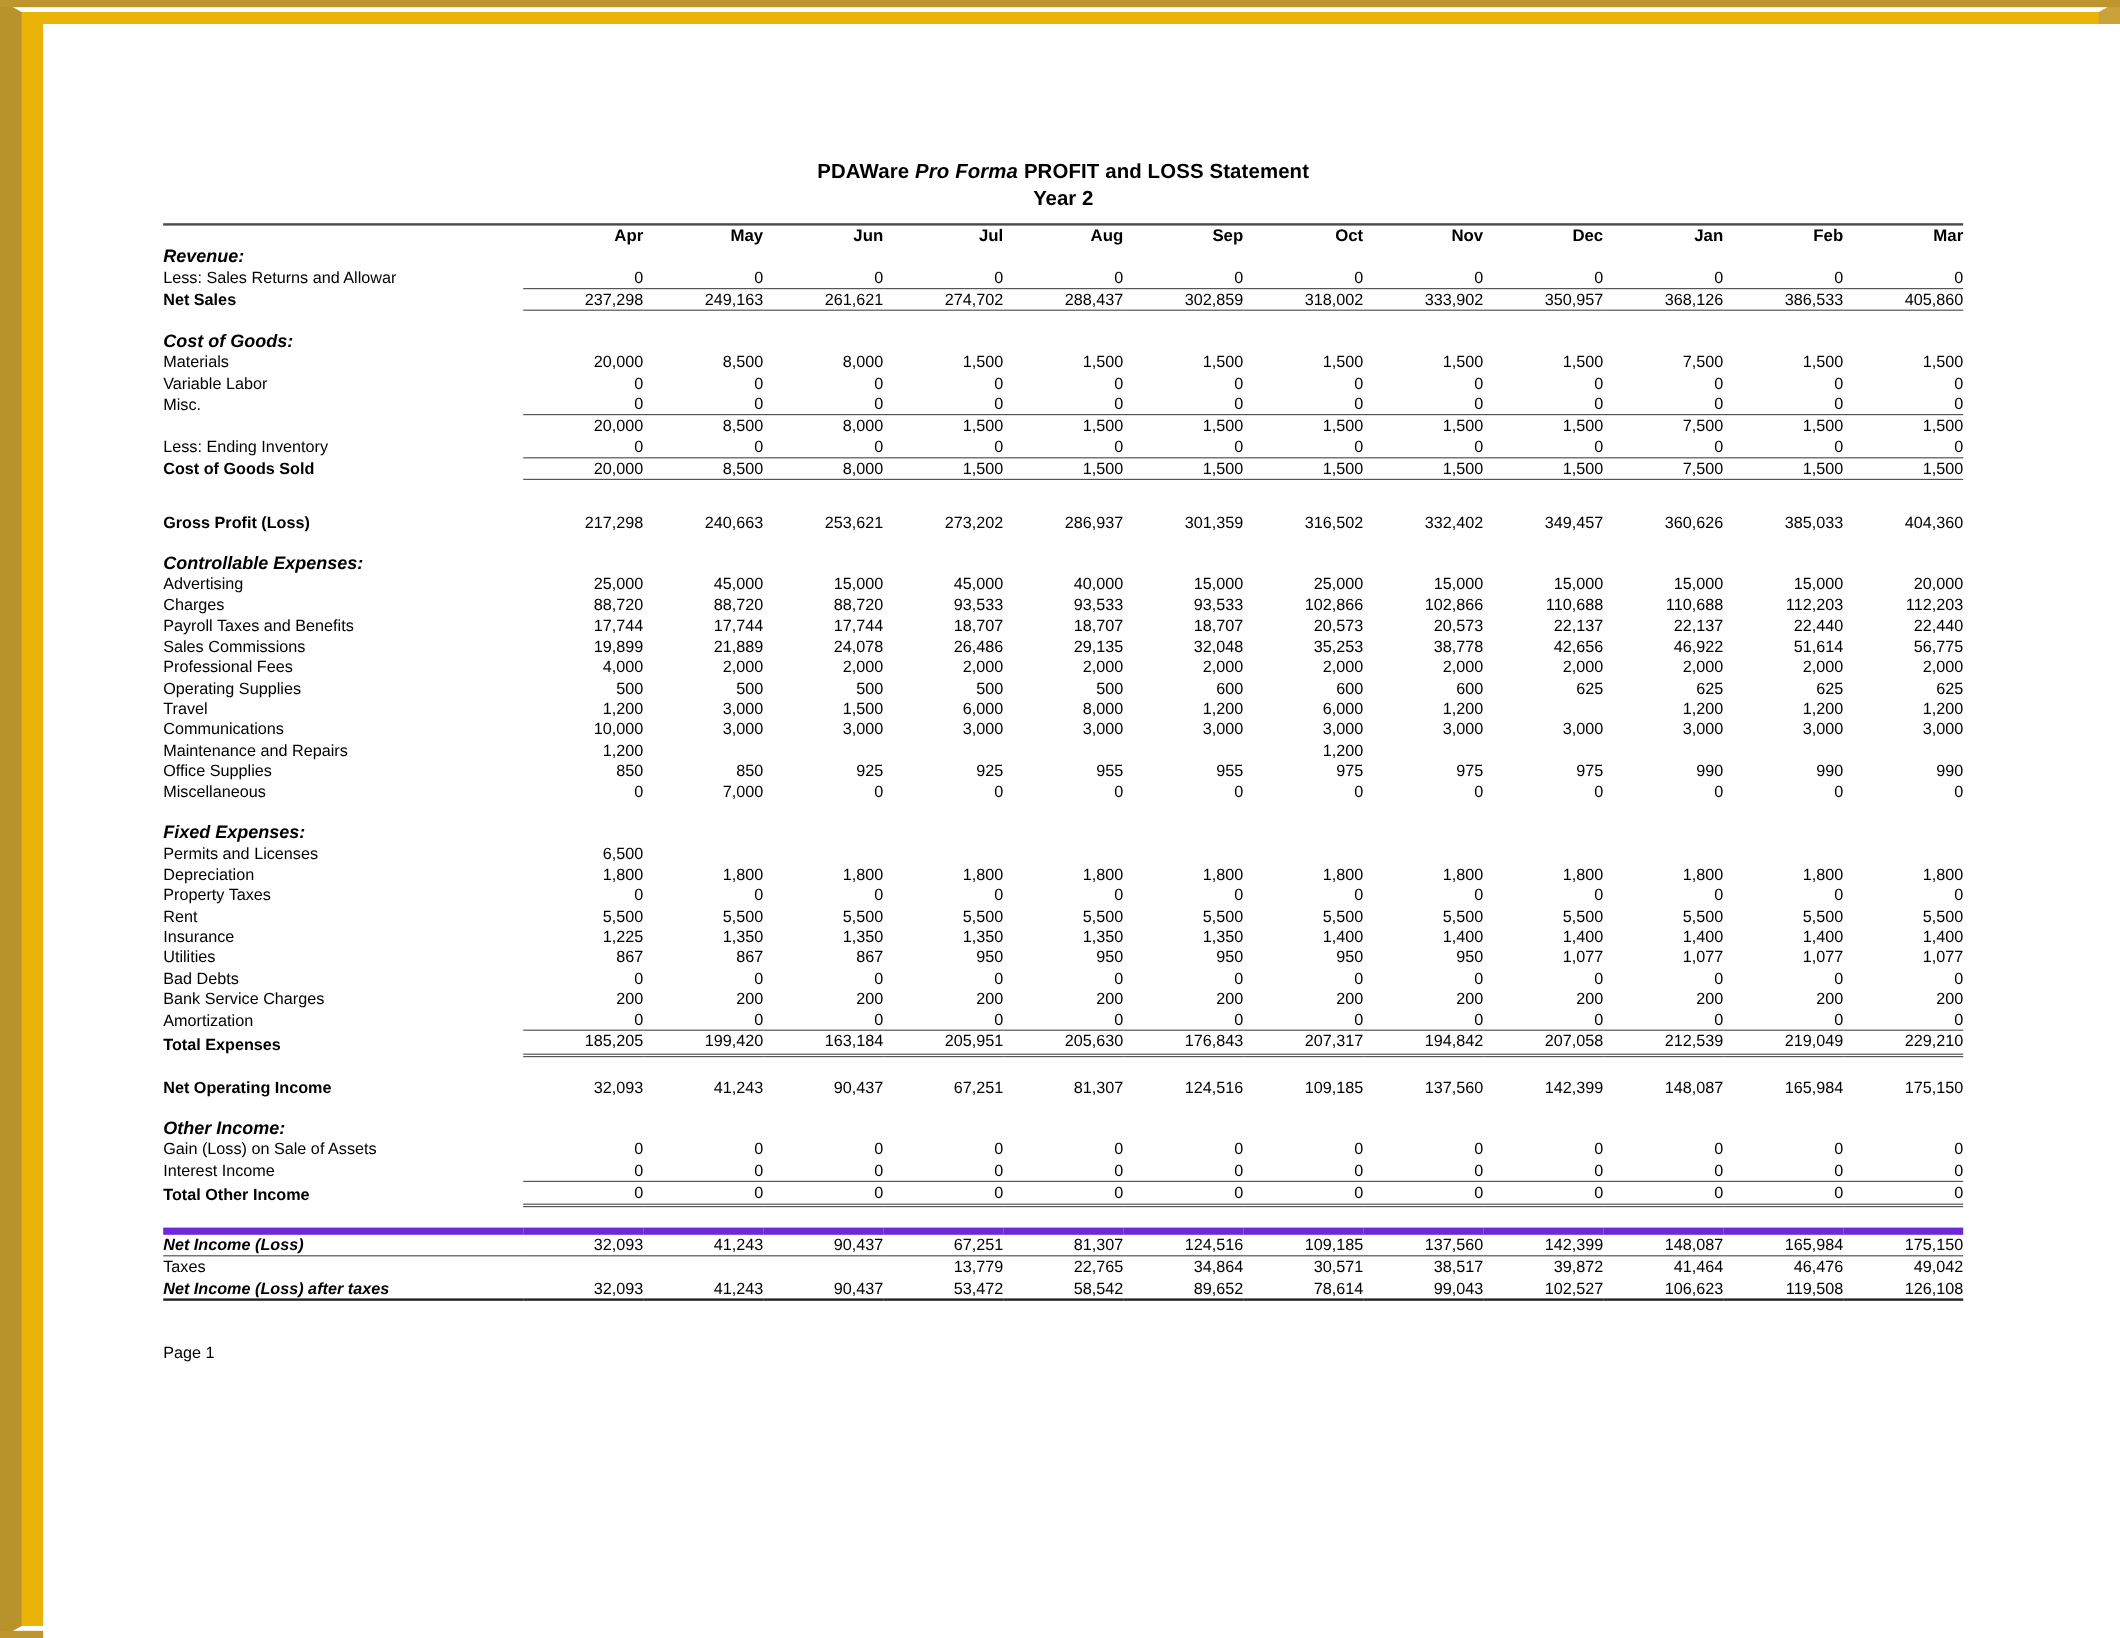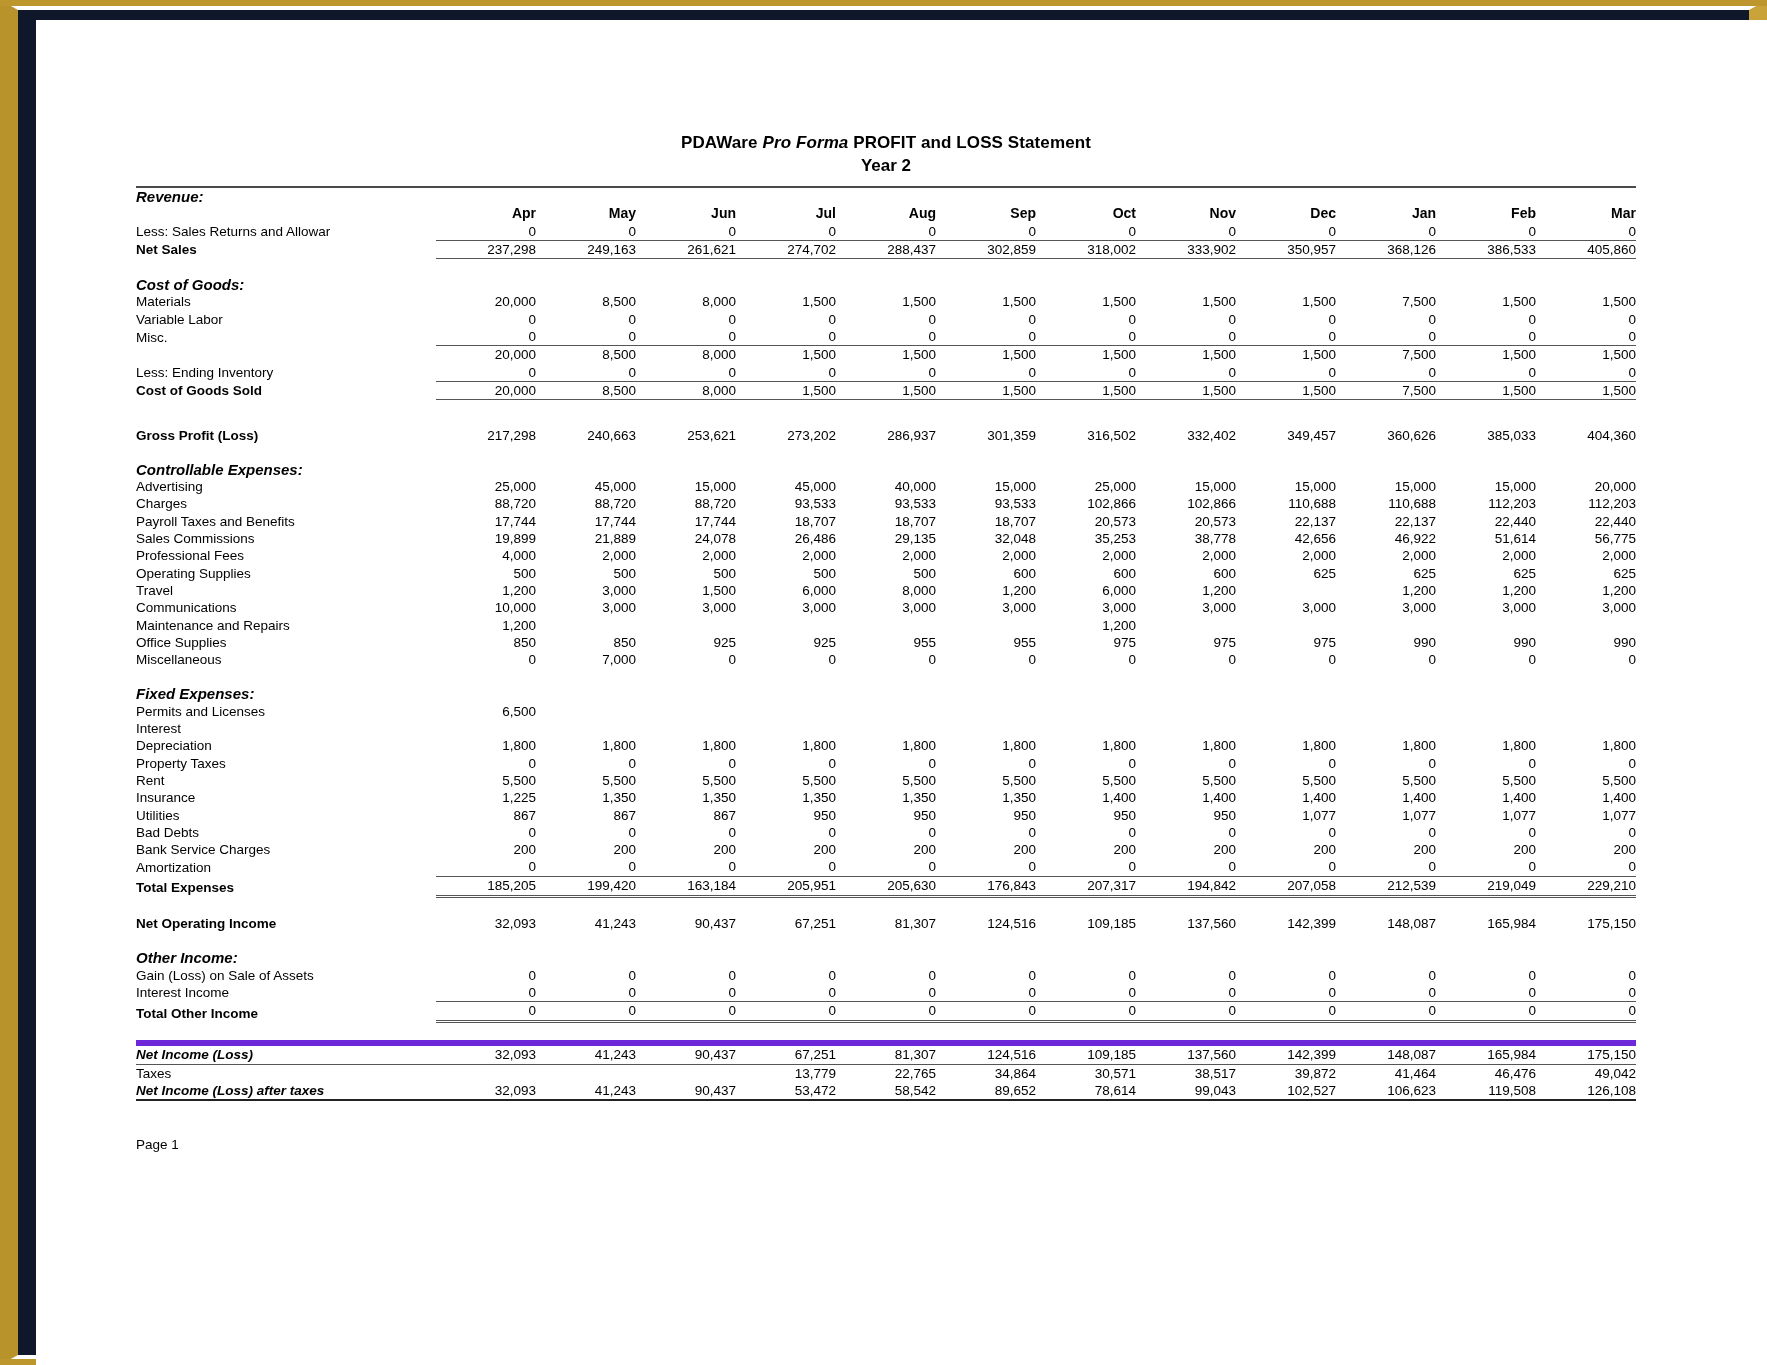--- a/index.html
+++ b/index.html
@@ -18,21 +18,21 @@
   #scan-frame {
     position: absolute;
     left: 0; top: 0;
     width: 1767px;
     height: 1365px;
     box-sizing: border-box;
     border-left: 18px solid #b8922a;
     border-right: 18px solid #c9a23a;
     border-top: 10px solid #ffffff;
     border-bottom: 10px solid #ffffff;
-    background: #0f172a;
+    background: #eab308;
   }
   #scan-frame::before {
     content: "";
     position: absolute;
     left: -18px; top: -10px;
     width: 1767px; height: 1365px;
     box-sizing: border-box;
     border-top: 6px solid #bd962e;
     border-bottom: 6px solid #bd962e;
     pointer-events: none;
@@ -171,48 +171,48 @@
             <col class="num-col">
             <col class="num-col">
             <col class="num-col">
           <col class="num-col">
             <col class="num-col">
             <col class="num-col">
             <col class="num-col">
         </colgroup>
         <tbody id="tbody">
             <tr>
-              <td class="label ind0 sec-head">Revenue:</td>
-              <td class="num"></td>
-              <td class="num"></td>
-              <td class="num"></td>
-              <td class="num"></td>
-              <td class="num"></td>
-              <td class="num"></td>
-              <td class="num"></td>
-              <td class="num"></td>
-              <td class="num"></td>
-              <td class="num"></td>
-              <td class="num"></td>
-              <td class="num"></td>
-            </tr>
-            <tr>
               <td>&nbsp;</td>
               <td class="colhead">Apr</td>
               <td class="colhead">May</td>
               <td class="colhead">Jun</td>
               <td class="colhead">Jul</td>
               <td class="colhead">Aug</td>
               <td class="colhead">Sep</td>
               <td class="colhead">Oct</td>
               <td class="colhead">Nov</td>
               <td class="colhead">Dec</td>
               <td class="colhead">Jan</td>
               <td class="colhead">Feb</td>
               <td class="colhead">Mar</td>
+            </tr>
+            <tr>
+              <td class="label ind0 sec-head">Revenue:</td>
+              <td class="num"></td>
+              <td class="num"></td>
+              <td class="num"></td>
+              <td class="num"></td>
+              <td class="num"></td>
+              <td class="num"></td>
+              <td class="num"></td>
+              <td class="num"></td>
+              <td class="num"></td>
+              <td class="num"></td>
+              <td class="num"></td>
+              <td class="num"></td>
             </tr>
             <tr class="rule-bottom">
               <td class="label ind1">Less:  Sales Returns and Allowar</td>
               <td class="num">0</td>
               <td class="num">0</td>
               <td class="num">0</td>
               <td class="num">0</td>
               <td class="num">0</td>
               <td class="num">0</td>
               <td class="num">0</td>
@@ -636,35 +636,20 @@
               <td class="num"></td>
               <td class="num"></td>
               <td class="num"></td>
               <td class="num"></td>
               <td class="num"></td>
               <td class="num"></td>
               <td class="num"></td>
               <td class="num"></td>
             </tr>
             <tr>
-              <td class="label ind1">Interest</td>
-              <td class="num"></td>
-              <td class="num"></td>
-              <td class="num"></td>
-              <td class="num"></td>
-              <td class="num"></td>
-              <td class="num"></td>
-              <td class="num"></td>
-              <td class="num"></td>
-              <td class="num"></td>
-              <td class="num"></td>
-              <td class="num"></td>
-              <td class="num"></td>
-            </tr>
-            <tr>
               <td class="label ind1">Depreciation</td>
               <td class="num">1,800</td>
               <td class="num">1,800</td>
               <td class="num">1,800</td>
               <td class="num">1,800</td>
               <td class="num">1,800</td>
               <td class="num">1,800</td>
               <td class="num">1,800</td>
               <td class="num">1,800</td>
               <td class="num">1,800</td>

